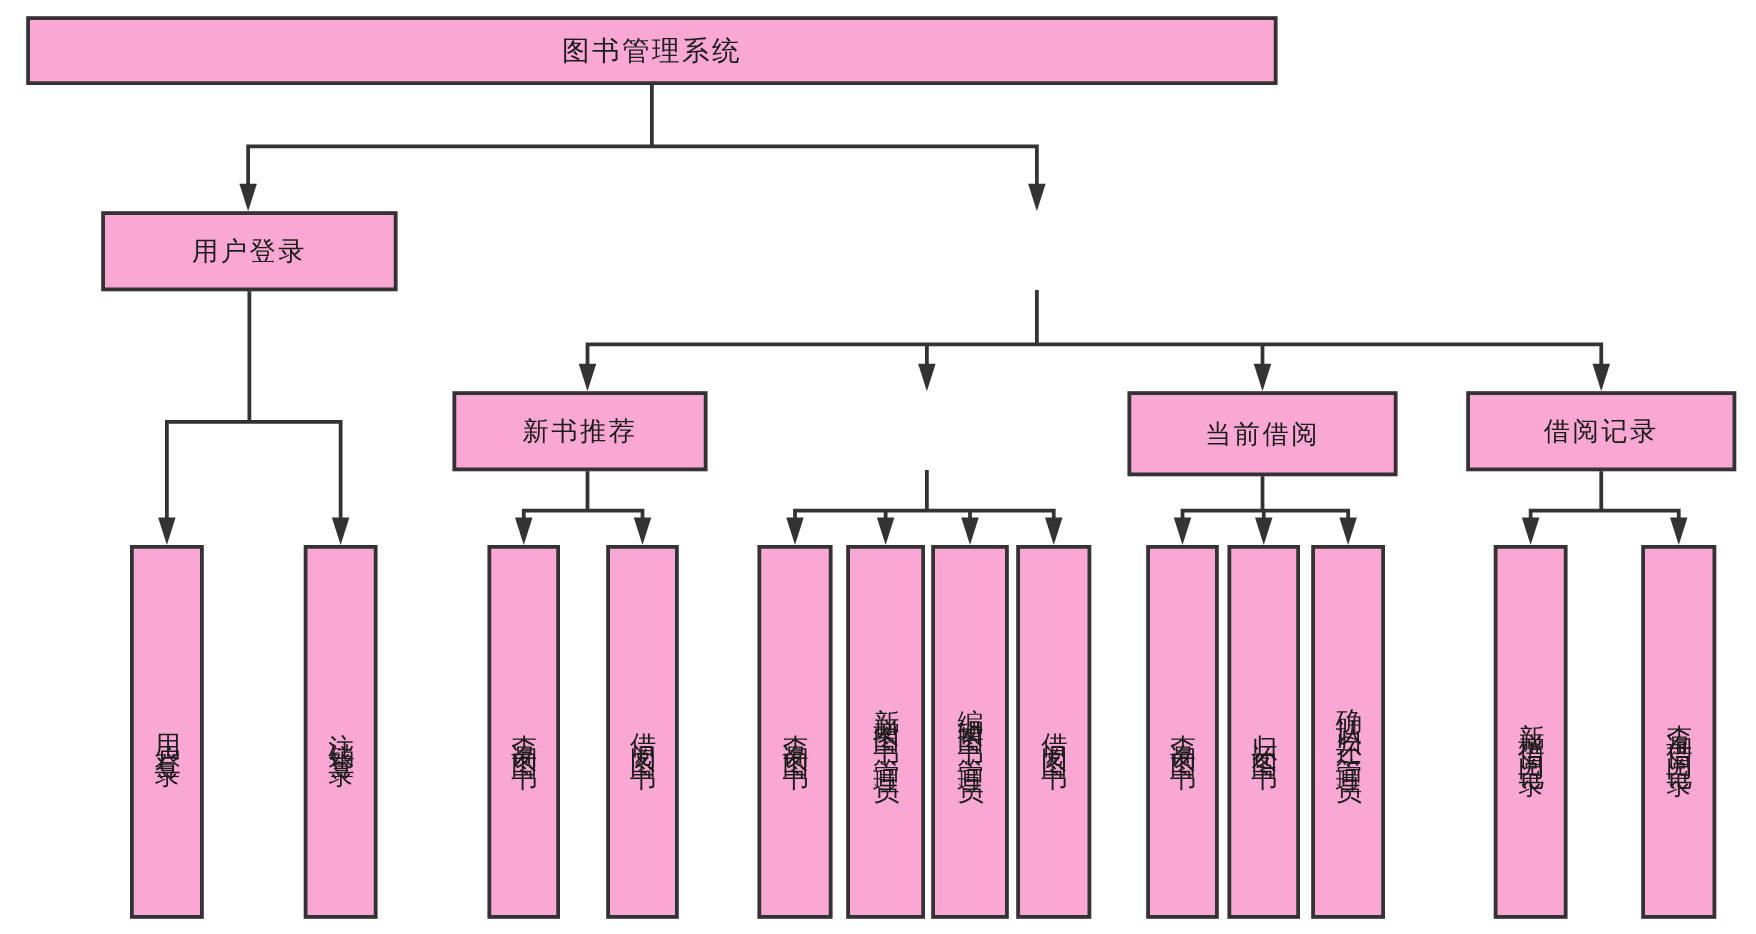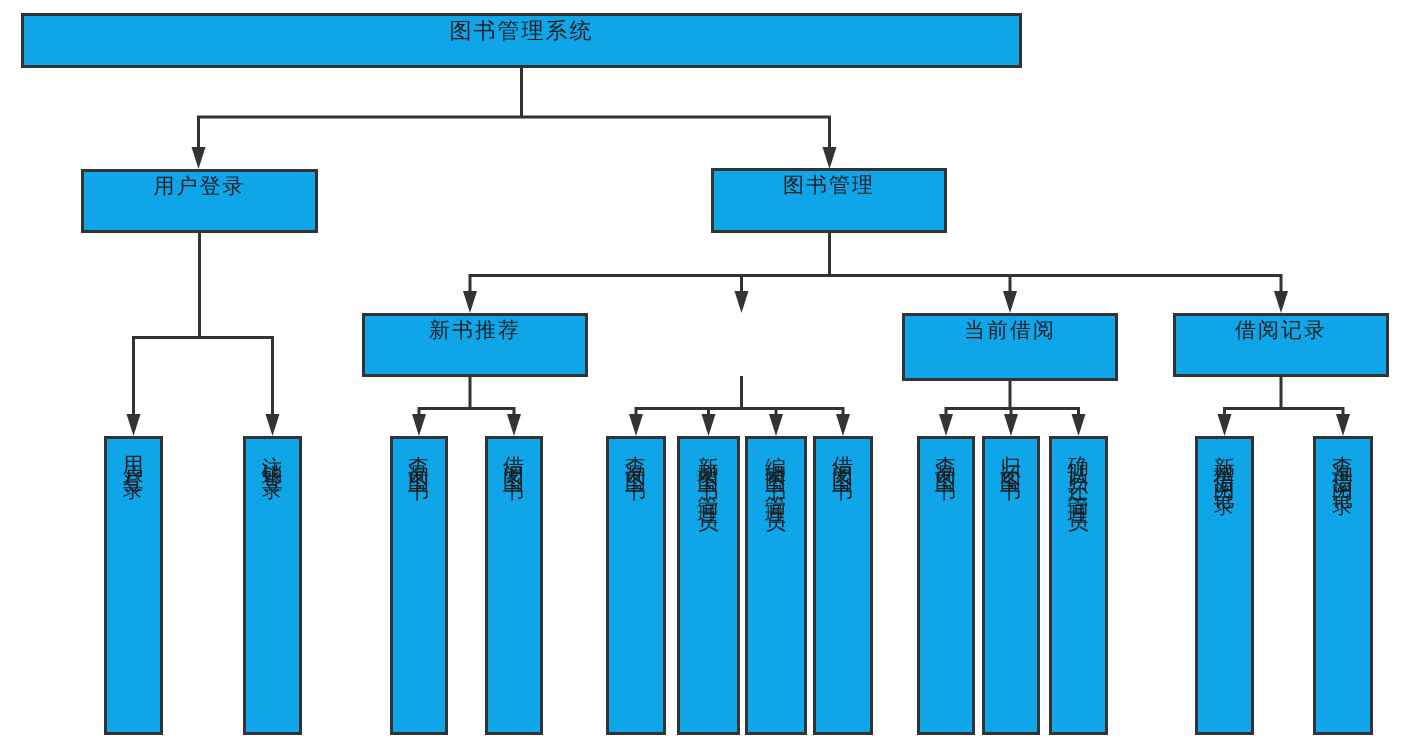--- a/index.html
+++ b/index.html
@@ -15,24 +15,25 @@
     background: #ffffff;
     overflow: hidden;
   }
   #connector-layer {
     position: absolute;
     left: 0; top: 0;
     width: 1405px; height: 747px;
   }
   .node {
     position: absolute;
-    background: #0ea5e9;
+    background: #f9a8d4;
     border: 3px solid #333333;
     box-sizing: border-box;
     display: flex;
+    align-items: center;
     justify-content: center;
   }
   .h-node .lbl {
     font-size: 21px;
     color: #1c1c1c;
     letter-spacing: 2px;
     white-space: nowrap;
   }
   .root-node .lbl {
     font-size: 22px;
@@ -108,25 +109,22 @@
     </g>
   </svg>
 
   <div class="node h-node root-node" style="left:21px; top:13px; width:1001px; height:55px;">
     <span class="lbl">图书管理系统</span>
   </div>
 
   <div class="node h-node" style="left:81px; top:169px; width:237px; height:64px;">
     <span class="lbl">用户登录</span>
   </div>
-  <div class="node h-node" style="left:711px; top:168px; width:236px; height:65px;">
-    <span class="lbl">图书管理</span>
-  </div>
 
-  <div class="node h-node" style="left:362px; top:313px; width:226px; height:64px;">
+  <div class="node h-node" style="left:362px; top:313px; width:204px; height:64px;">
     <span class="lbl">新书推荐</span>
   </div>
   <div class="node h-node" style="left:902px; top:313px; width:216px; height:68px;">
     <span class="lbl">当前借阅</span>
   </div>
   <div class="node h-node" style="left:1173px; top:313px; width:216px; height:64px;">
     <span class="lbl">借阅记录</span>
   </div>
 
   <div class="node v-node" style="left:104px; top:436px; width:59px; height:299px;">

